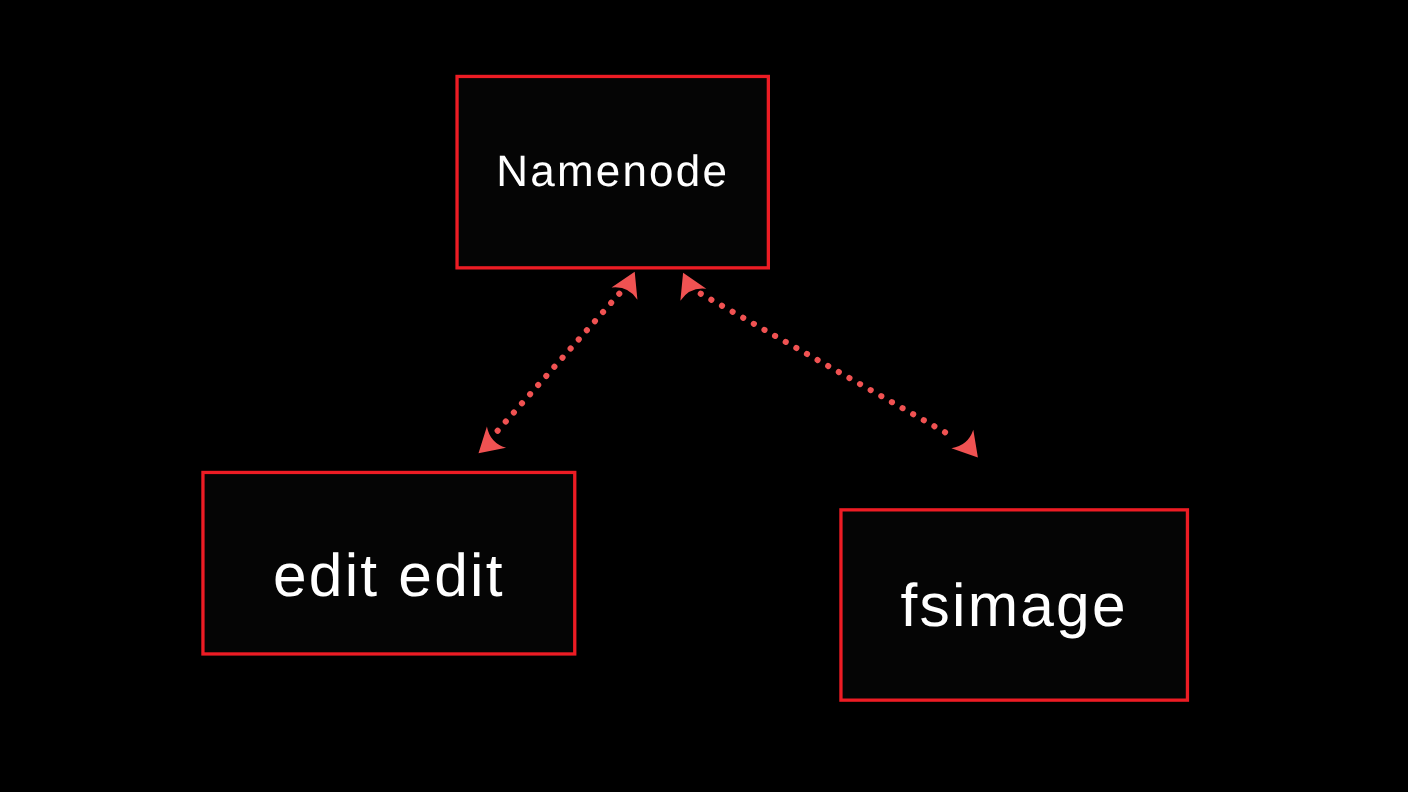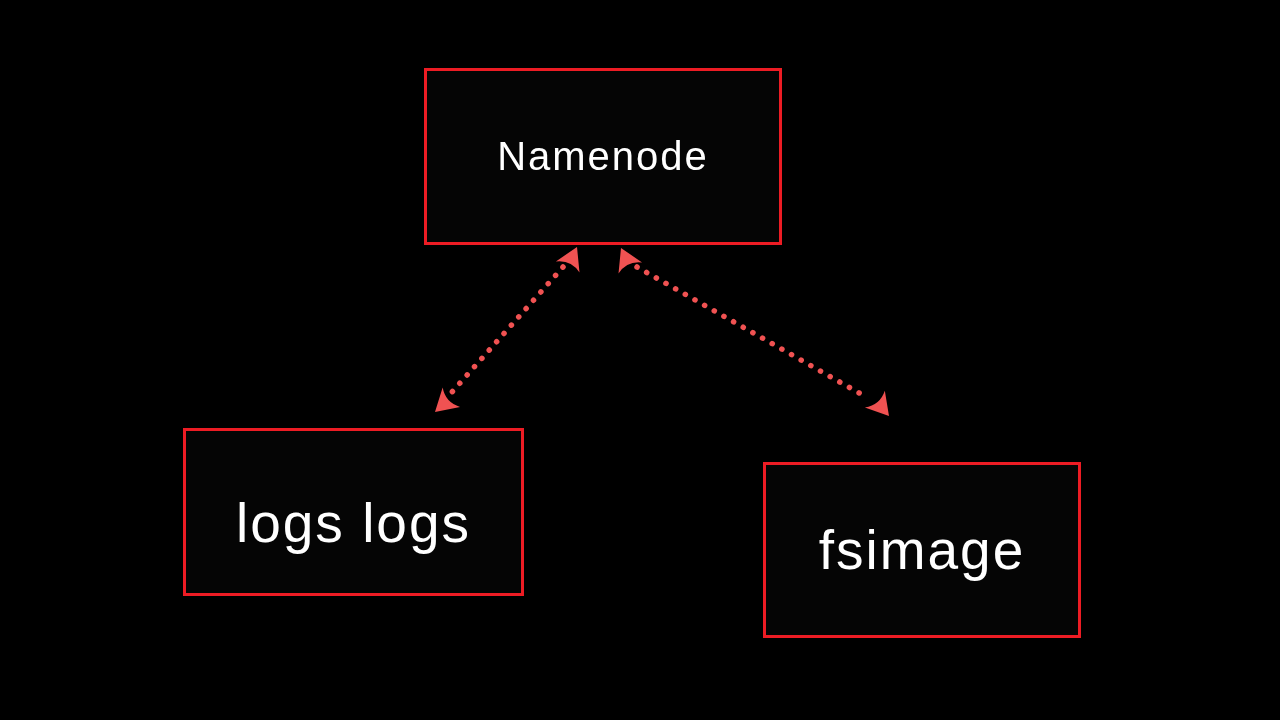--- a/index.html
+++ b/index.html
@@ -27,23 +27,23 @@
     position: absolute;
     border: 3px solid #ed1c24;
     background: #050505;
     color: #ffffff;
     display: flex;
     align-items: center;
     justify-content: center;
     box-sizing: border-box;
   }
   .node-namenode {
-    left: 424px;
+    left: 414px;
     top: 68px;
-    width: 358px;
+    width: 286px;
     height: 177px;
     font-size: 40px;
     letter-spacing: 2px;
   }
   .node-editlogs {
     left: 183px;
     top: 428px;
     width: 341px;
     height: 168px;
     font-size: 55px;
@@ -92,20 +92,20 @@
       <path class="head" d="M0,0 L-22,-13 Q-14,0 -22,13 Z" transform="translate(621,248) rotate(-115)"></path>
       <path class="head" d="M0,0 L-22,-13 Q-14,0 -22,13 Z" transform="translate(889,416) rotate(50)"></path>
     </g>
   </svg>
 
   <div class="node node-namenode">
     <span class="node-label">Namenode</span>
   </div>
 
   <div class="node node-editlogs">
-    <span class="node-label">logs logs</span>
+    <span class="node-label">edit edit</span>
   </div>
 
   <div class="node node-fsimage">
     <span class="node-label">fsimage</span>
   </div>
 
 </div>
 
 </body></html>

